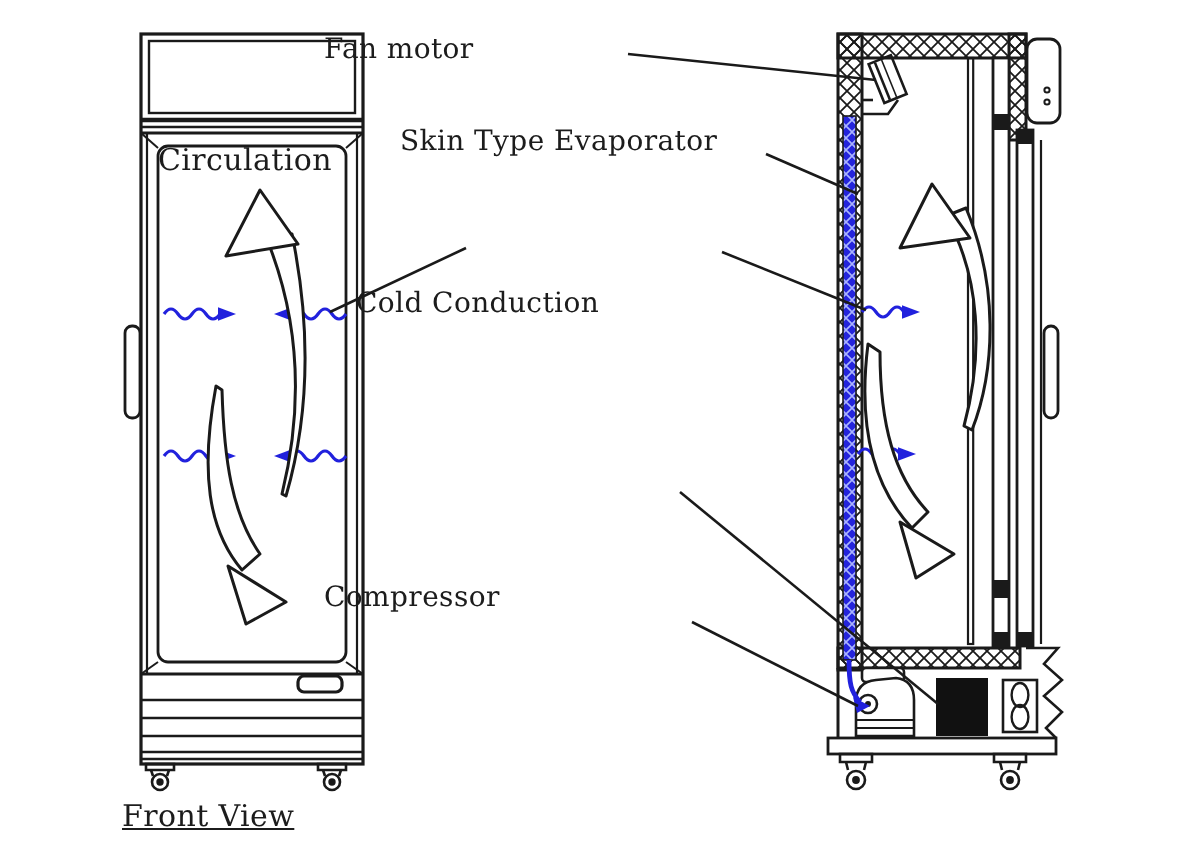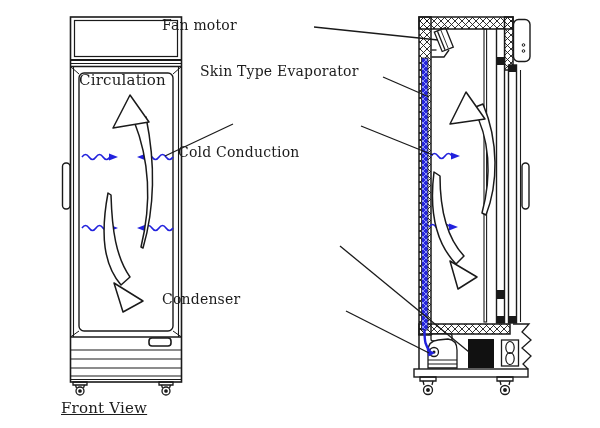--- a/index.html
+++ b/index.html
@@ -187,17 +187,17 @@
 
   <div class="lbl circ center" style="left:79px;top:71px;width:94px;">Circulation</div>
 
   <div class="lbl right" style="left:162px;top:17px;width:150px;">Fan motor</div>
 
   <div class="lbl right" style="left:200px;top:63px;width:180px;">Skin Type Evaporator</div>
 
   <div class="lbl right" style="left:178px;top:120px;width:180px;margin-top:24px;">Cold Conduction</div>
 
 
-  <div class="lbl right" style="left:162px;top:291px;width:180px;">Condenser</div>
+  <div class="lbl right" style="left:162px;top:291px;width:180px;">Compressor</div>
 
   <div class="lbl caption center" style="left:61px;top:399px;width:130px;">Front View</div>
 
 </div>
 
 </body></html>

